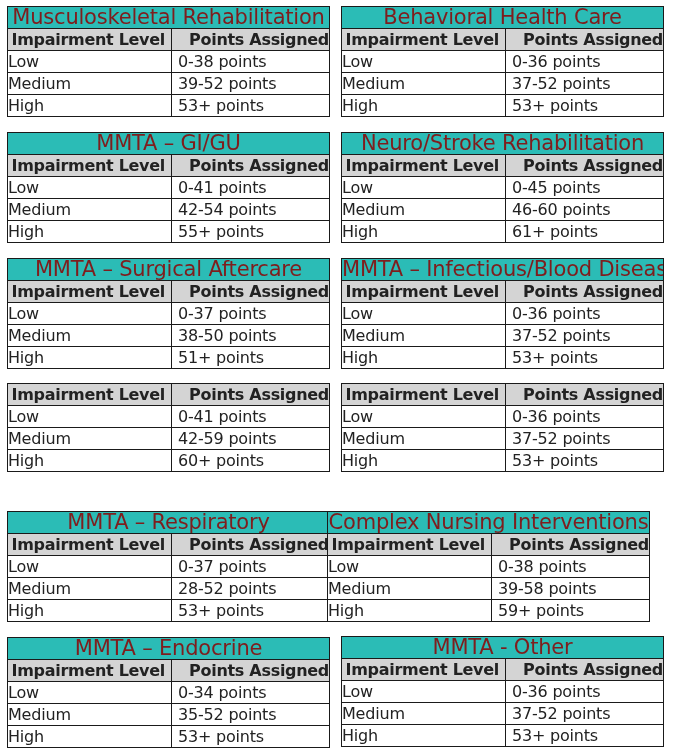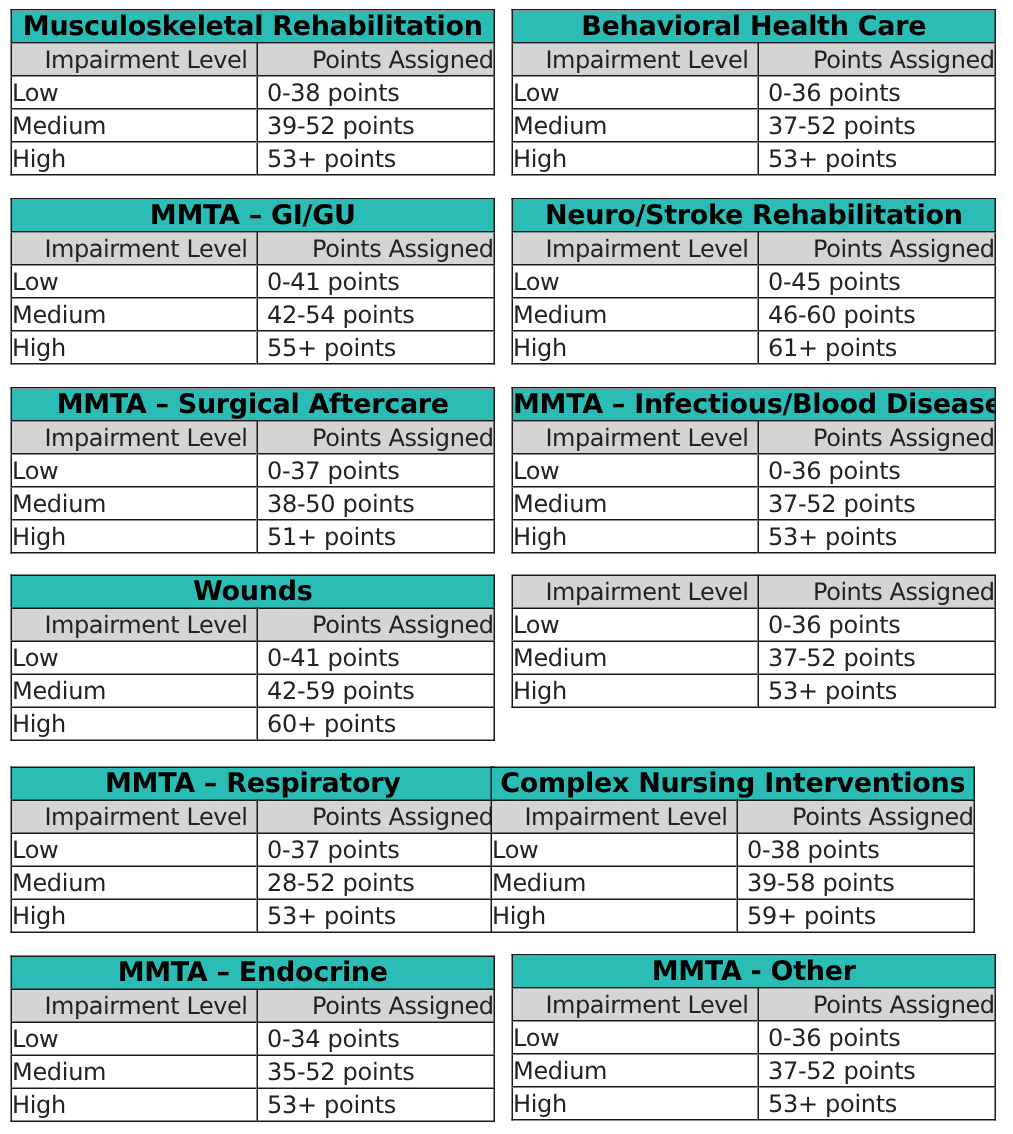--- a/index.html
+++ b/index.html
@@ -30,31 +30,31 @@
     .score-table td, .score-table th {
       padding: 0;
       height: 21px;
       line-height: 21px;
       border-top: 1px solid #1a1a1a;
       white-space: nowrap;
       overflow: hidden;
     }
     .score-table th.title-cell {
       background: #2bbcb6;
-      color: #000000;
-      font-weight: bold;
-      font-size: 18px;
+      color: #7f1d1d;
+      font-weight: normal;
+      font-size: 21px;
       text-align: center;
       letter-spacing: -0.2px;
       border-top: none;
     }
     .score-table tr.header-row th {
       background: #d4d4d4;
       color: #222222;
-      font-weight: normal;
+      font-weight: bold;
       font-size: 16px;
       letter-spacing: -0.3px;
     }
     .score-table tr.header-row th.col-level {
       text-align: right;
       padding-right: 6px;
       border-right: 1px solid #1a1a1a;
     }
     .score-table tr.header-row th.col-points {
       text-align: right;
@@ -251,23 +251,20 @@
         </tr>
   </tbody>
     </table>
 
   <table class="score-table" style="left:0px; top:377px;">
     <colgroup>
         <col class="c1">
         <col class="c2">
       </colgroup>
     <tbody>
-        <tr>
-          <th class="title-cell" colspan="2">Wounds</th>
-        </tr>
     <tr class="header-row">
       <th class="col-level">Impairment Level</th>
       <th class="col-points">Points Assigned</th>
     </tr>
     <tr>
           <td class="cell-level">Low</td>
           <td class="cell-points">0-41 points</td>
         </tr>
     <tr>
           <td class="cell-level">Medium</td>

